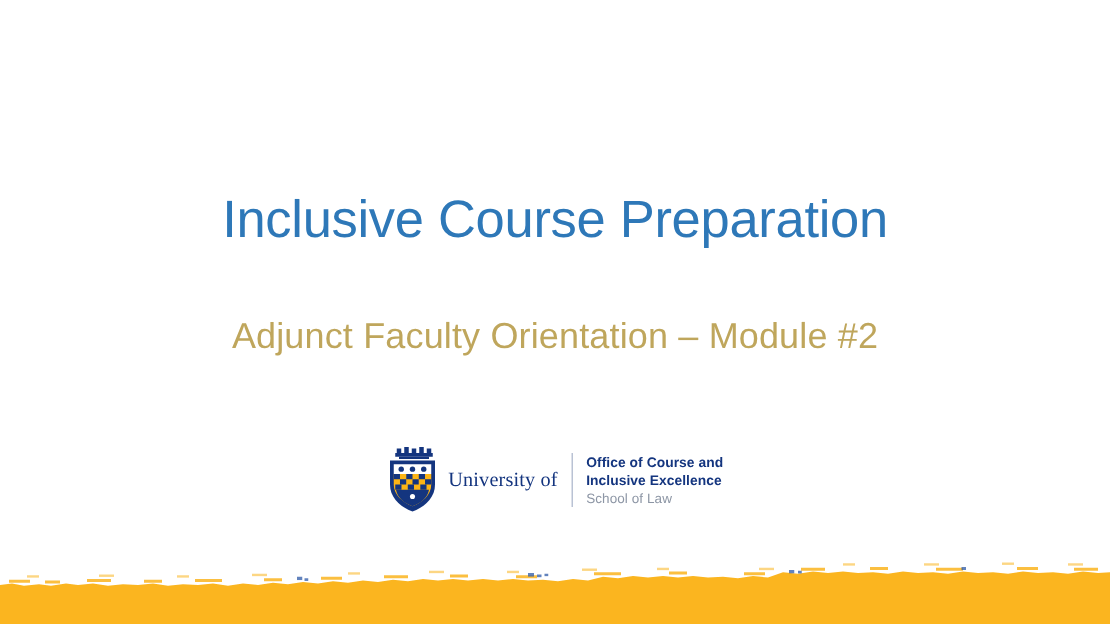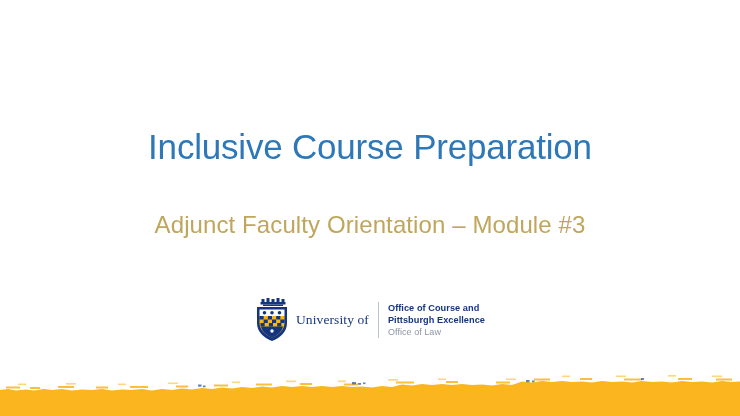--- a/index.html
+++ b/index.html
@@ -145,21 +145,21 @@
 </head>
 <body>
 
 <div id="slide">
 
   <div class="title-block">
     <div class="slide-title">Inclusive Course Preparation</div>
   </div>
 
   <div class="subtitle-block">
-    <div class="slide-subtitle">Adjunct Faculty Orientation – Module #3</div>
+    <div class="slide-subtitle">Adjunct Faculty Orientation – Module #2</div>
   </div>
 
   <div class="logo-lockup">
     <div class="logo-inner">
 
       <svg class="crest" viewBox="0 0 68 88">
 
         <g fill="#14357F">
           <rect x="13" y="2" width="6" height="6"></rect>
           <rect x="23" y="0" width="6" height="8"></rect>
@@ -198,22 +198,22 @@
       </svg>
 
       <div class="wordmark">
         <div class="wordmark-top">University of</div>
       </div>
 
       <div class="logo-divider"></div>
 
       <div class="unit-name">
         <div class="unit-line">Office of Course and</div>
-        <div class="unit-line">Pittsburgh Excellence</div>
-        <div class="unit-sub">Office of Law</div>
+        <div class="unit-line">Inclusive Excellence</div>
+        <div class="unit-sub">School of Law</div>
       </div>
 
     </div>
   </div>
 
   <svg class="gold-band" viewBox="0 0 740 48" preserveAspectRatio="none">
     <path fill="#FBB51F" d="
       M0,22
       L8,21 L16,22.5 L26,21.5 L34,22.5 L44,21 L52,22 L62,21 L72,22.5
       L82,21.5 L92,22 L102,21 L112,22.5 L122,21.5 L132,22 L142,21

